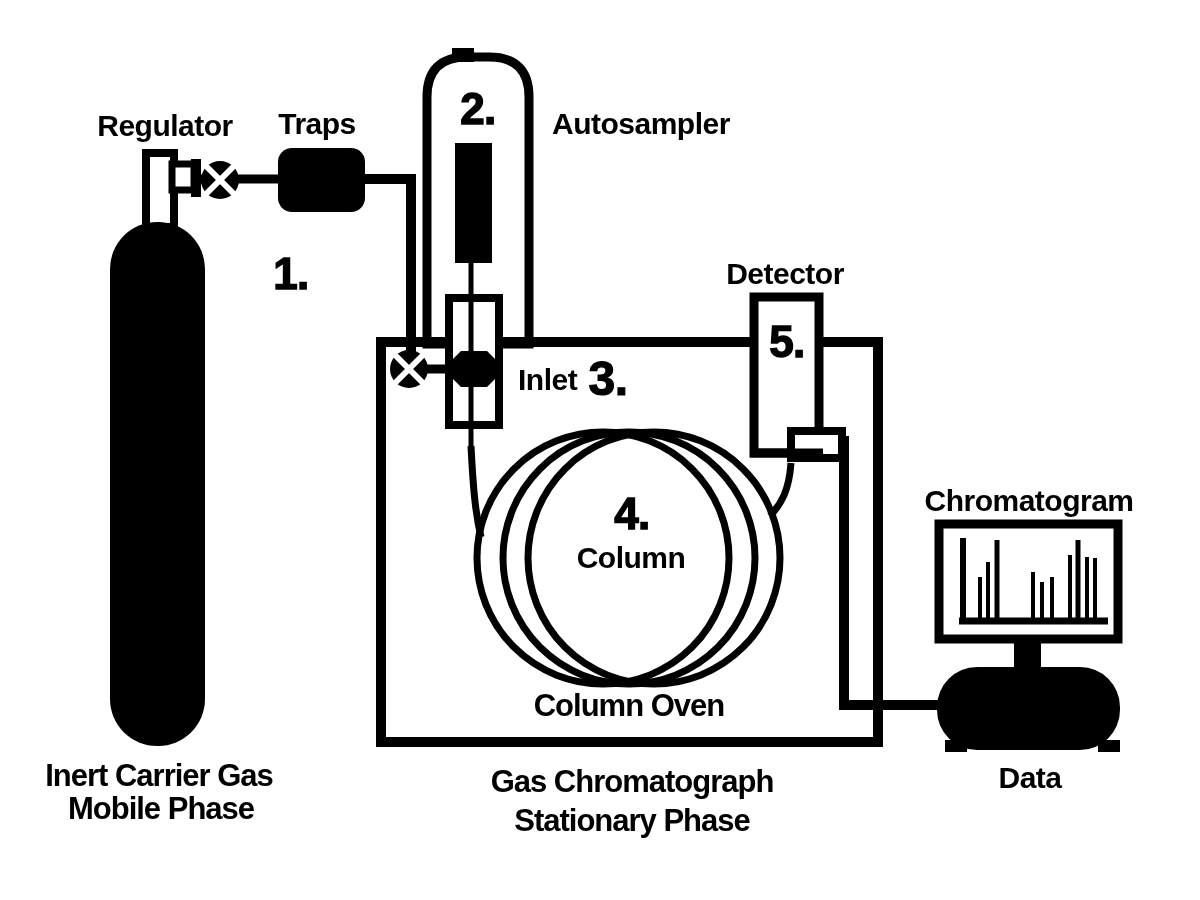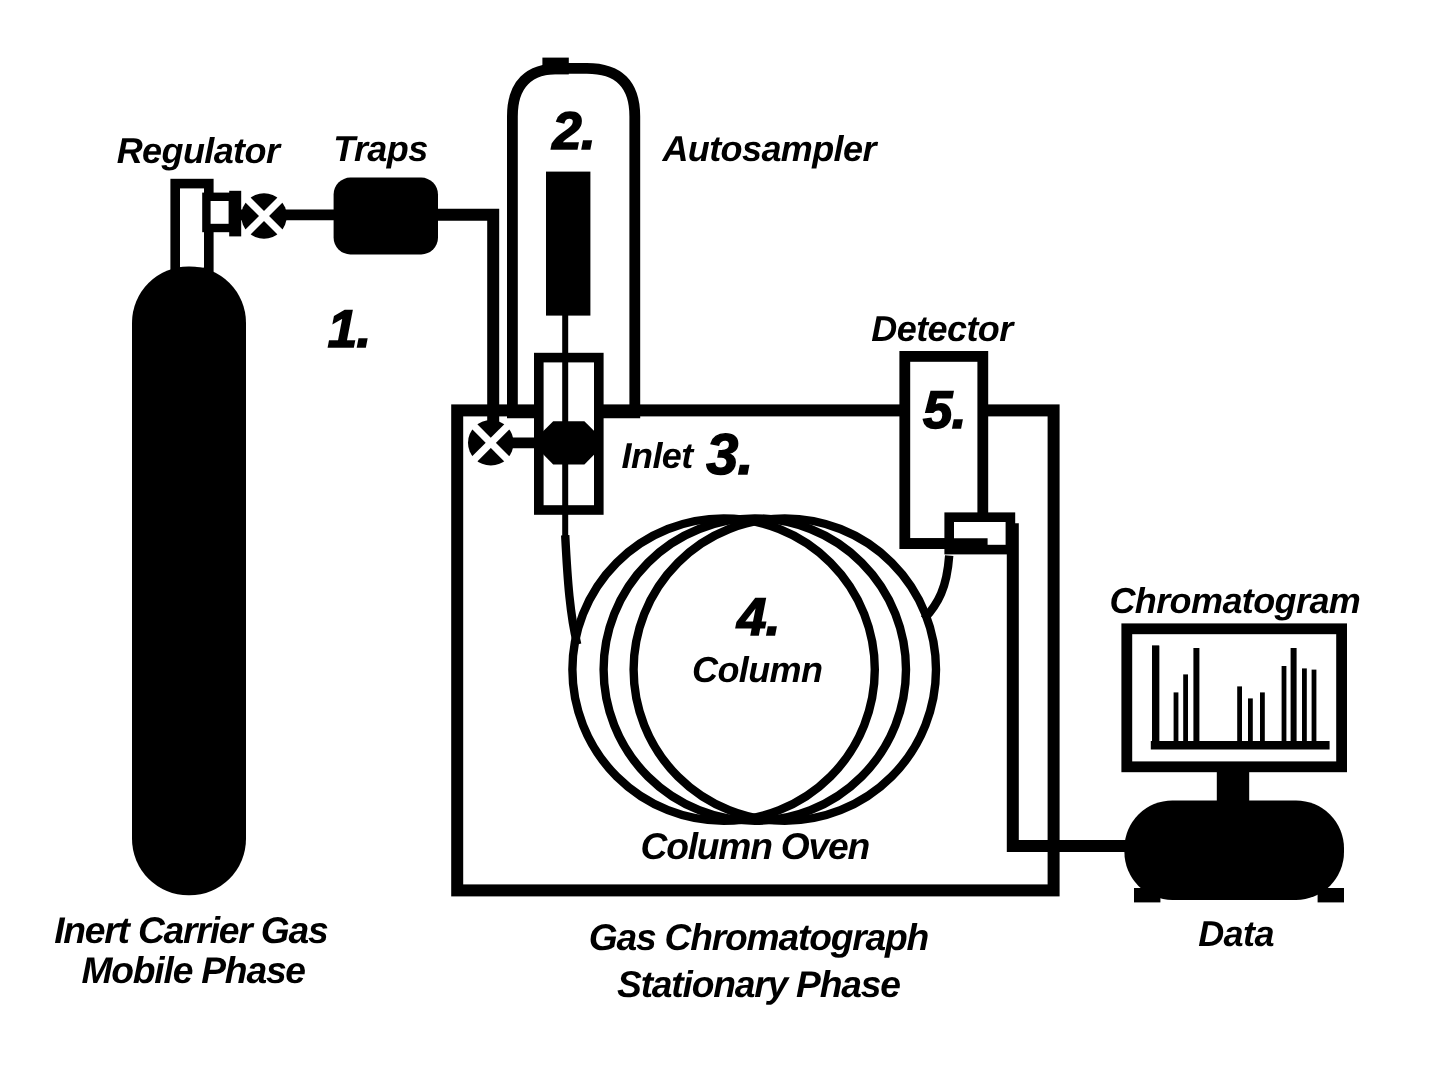--- a/index.html
+++ b/index.html
@@ -1,17 +1,17 @@
 <!DOCTYPE html>
 <html style="--ink: #000000; --paper: #ffffff;"><head>
 <meta charset="utf-8">
 <style>
   :root { --ink:#000000; --paper:#ffffff; }
   html,body { margin:0; padding:0; background:var(--paper); }
-  .stage { width:1200px; height:900px; position:relative; background:var(--paper); overflow:hidden;font-style:italic; }
+  .stage { width:1200px; height:900px; position:relative; background:var(--paper); overflow:hidden; }
   svg { display:block; }
   text {
     font-family:"Liberation Sans","DejaVu Sans",sans-serif;
     font-weight:700;
     fill:var(--ink);
     letter-spacing:-0.5px;
   }
   .lbl  { font-size:30px; }
   .cap  { font-size:31px; letter-spacing:-1px; }
   .num  { font-size:44px; stroke:var(--ink); stroke-width:1.4px; paint-order:stroke; }

